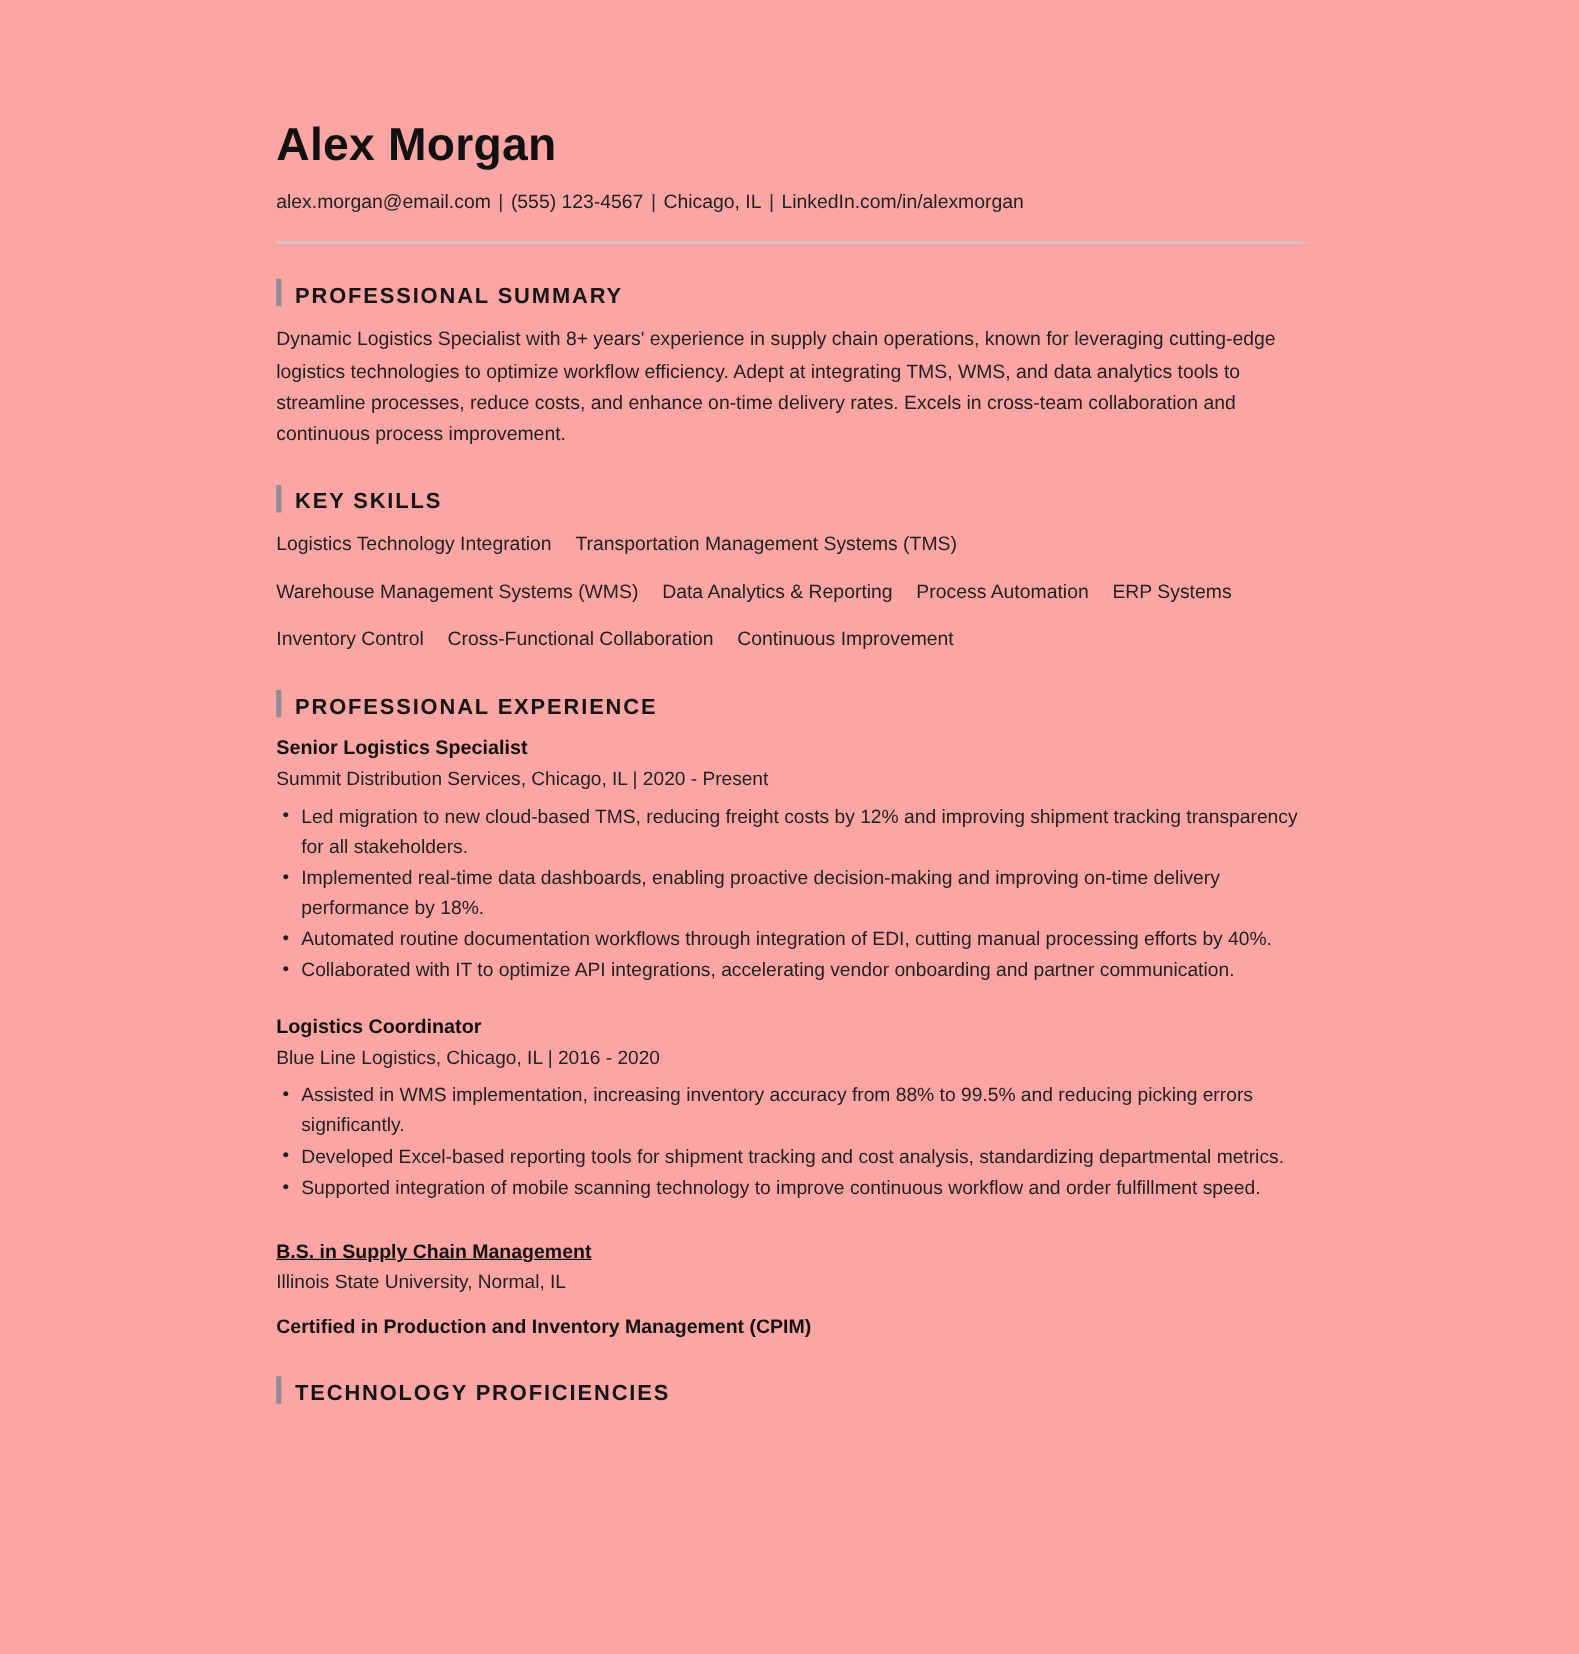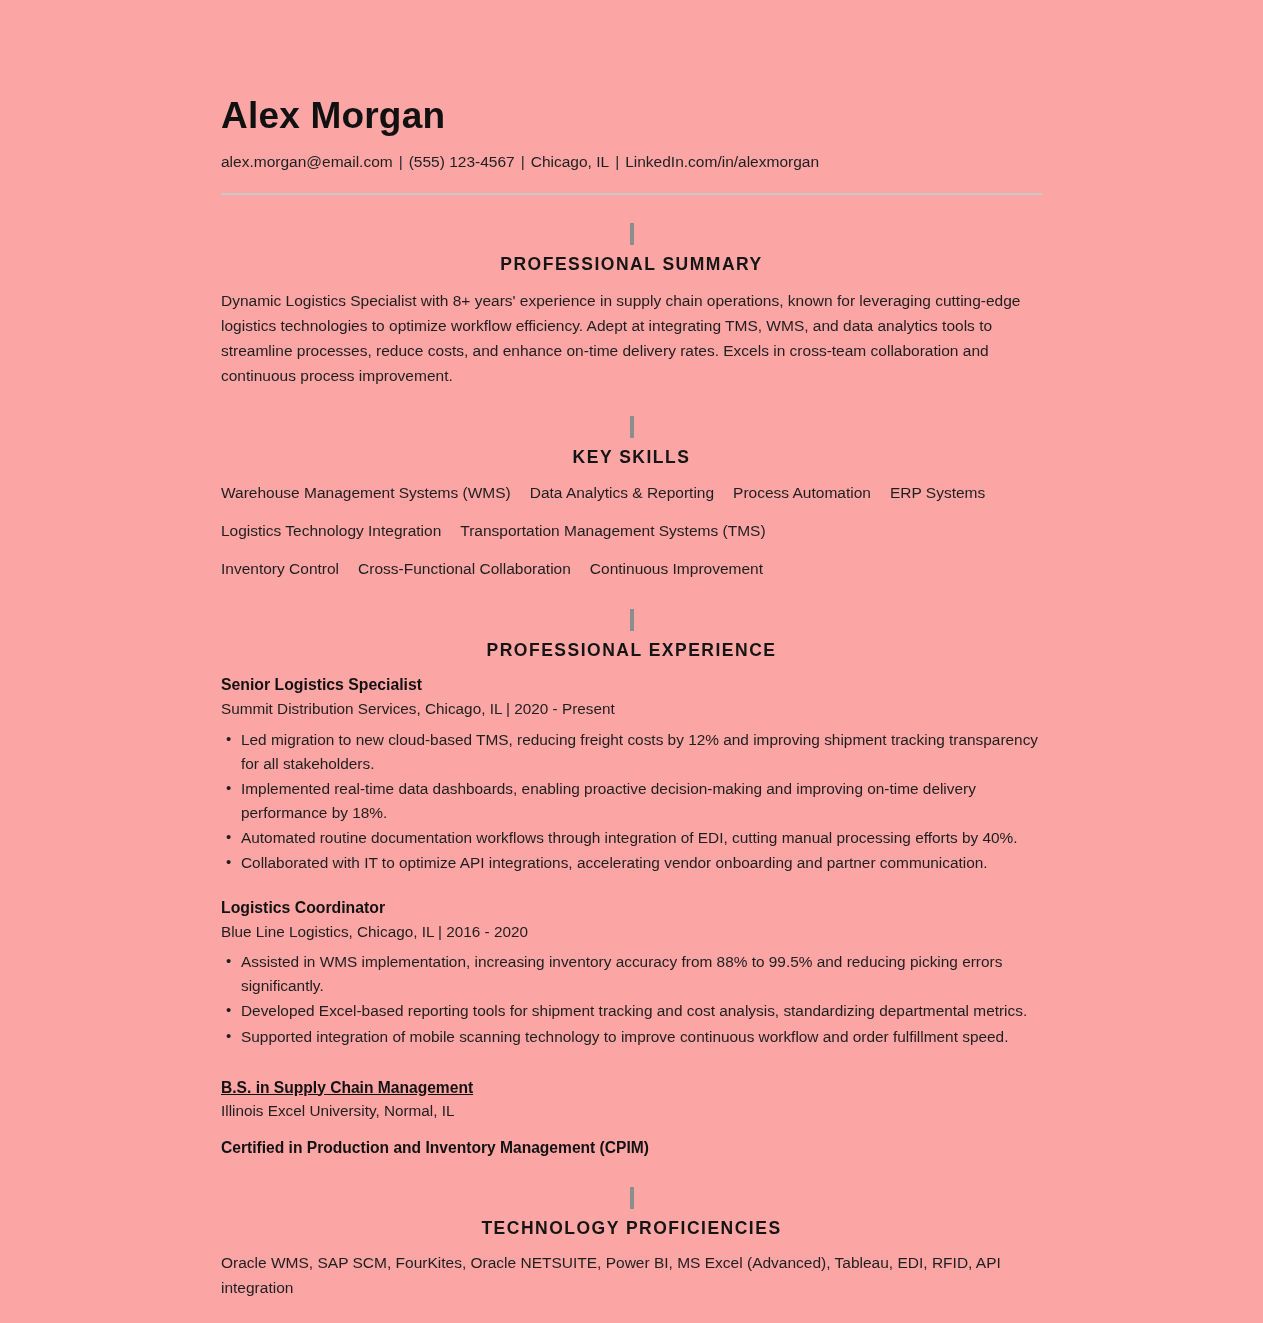--- a/index.html
+++ b/index.html
@@ -50,24 +50,23 @@
     margin: 21px 0 0 0;
     width: 821px;
   }
 
   
   .section {
     margin-top: 28px;
   }
   .section-title {
     display: flex;
-    align-items: center;
+    align-items: flex-end;
     gap: 11px;
     margin: 0 0 14px 0;
-    flex-direction: column;
   }
   .accent-bar {
     display: block;
     width: 4px;
     height: 22px;
     background: #8d8d8d;
     flex: 0 0 auto;
   }
   .section-title h2 {
     font-size: 17.5px;
@@ -196,28 +195,28 @@
     <p class="body-text">Dynamic Logistics Specialist with 8+ years' experience in supply chain operations, known for leveraging cutting-edge logistics technologies to optimize workflow efficiency. Adept at integrating TMS, WMS, and data analytics tools to streamline processes, reduce costs, and enhance on-time delivery rates. Excels in cross-team collaboration and continuous process improvement.</p>
   </section>
 
   <section class="section">
     <div class="section-title">
       <span class="accent-bar"></span>
       <h2>KEY SKILLS</h2>
     </div>
     <div class="skills-rows">
       <div class="skills-row">
+        <span class="skill-item">Logistics Technology Integration</span>
+        <span class="skill-item">Transportation Management Systems (TMS)</span>
+      </div>
+      <div class="skills-row">
         <span class="skill-item">Warehouse Management Systems (WMS)</span>
         <span class="skill-item">Data Analytics &amp; Reporting</span>
         <span class="skill-item">Process Automation</span>
         <span class="skill-item">ERP Systems</span>
-      </div>
-      <div class="skills-row">
-        <span class="skill-item">Logistics Technology Integration</span>
-        <span class="skill-item">Transportation Management Systems (TMS)</span>
       </div>
       <div class="skills-row">
         <span class="skill-item">Inventory Control</span>
         <span class="skill-item">Cross-Functional Collaboration</span>
         <span class="skill-item">Continuous Improvement</span>
       </div>
     </div>
   </section>
 
   <section class="section">
@@ -244,28 +243,27 @@
         <li>Assisted in WMS implementation, increasing inventory accuracy from 88% to 99.5% and reducing picking errors significantly.</li>
         <li>Developed Excel-based reporting tools for shipment tracking and cost analysis, standardizing departmental metrics.</li>
         <li>Supported integration of mobile scanning technology to improve continuous workflow and order fulfillment speed.</li>
       </ul>
     </div>
   </section>
 
   <section class="section">
     <div class="edu-block">
       <p class="edu-degree">B.S. in Supply Chain Management</p>
-      <p class="edu-school">Illinois Excel University, Normal, IL</p>
+      <p class="edu-school">Illinois State University, Normal, IL</p>
     </div>
     <div class="edu-block">
       <p class="cert-line">Certified in Production and Inventory Management (CPIM)</p>
     </div>
   </section>
 
   <section class="section">
     <div class="section-title">
       <span class="accent-bar"></span>
       <h2>TECHNOLOGY PROFICIENCIES</h2>
     </div>
-    <p class="tech-text">Oracle WMS, SAP SCM, FourKites, Oracle NETSUITE, Power BI, MS Excel (Advanced), Tableau, EDI, RFID, API integration</p>
   </section>
 
 </div>
 
 </body></html>

